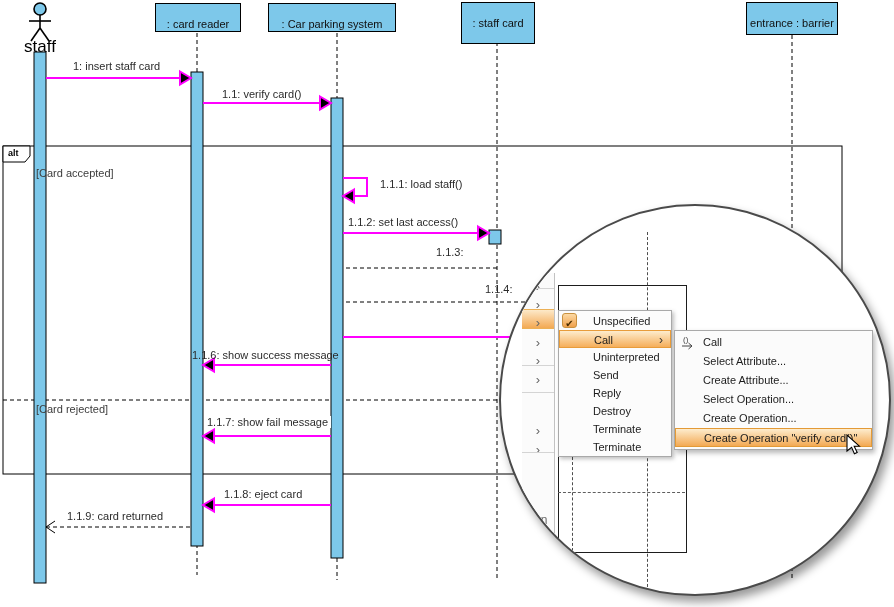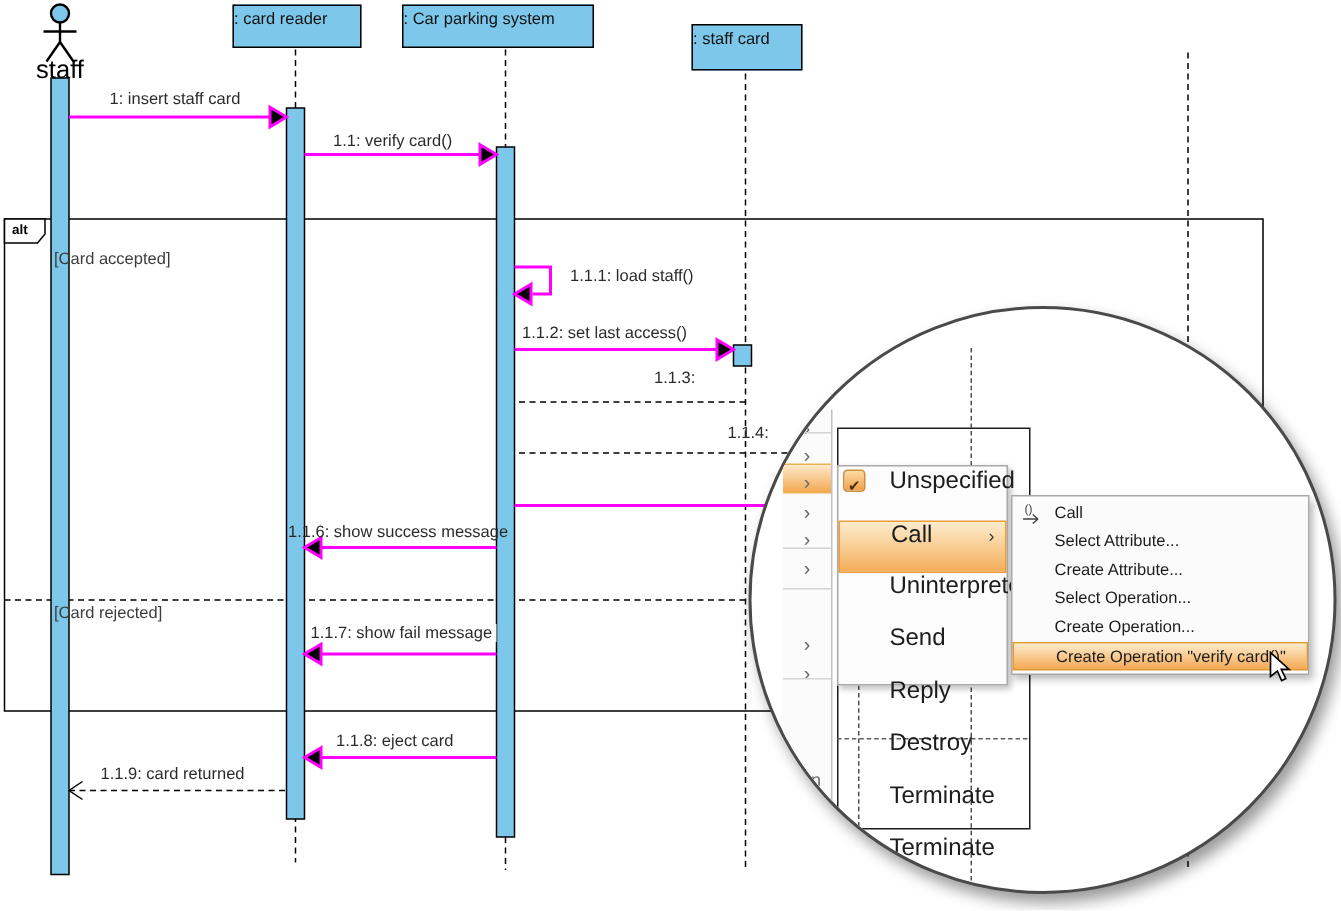--- a/index.html
+++ b/index.html
@@ -1,21 +1,21 @@
 <!DOCTYPE html>
 <html><head>
 <meta charset="utf-8">
 <style>
   html,body{margin:0;padding:0;background:#fff;}
   #stage{position:relative;width:894px;height:607px;background:#fff;overflow:hidden;
          font-family:"Liberation Sans",sans-serif;color:#222;}
   .abs{position:absolute;}
   
   .headbox{position:absolute;background:#7dc8ea;border:1px solid #000;
-           font-size:11px;color:#101010;text-align:left;padding-top:3px;box-sizing:border-box;line-height:13px;}
+           font-size:11px;color:#101010;text-align:center;padding-top:14px;box-sizing:border-box;line-height:13px;}
   
   .msglabel{position:absolute;font-size:11px;color:#2b2b2b;white-space:nowrap;}
   .bgwhite{background:#fff;padding:0 3px;}
   .guard{position:absolute;font-size:11px;color:#3c3c3c;white-space:nowrap;}
   .altlabel{position:absolute;font-size:9px;font-weight:bold;color:#000;}
   .actorname{position:absolute;font-size:17px;color:#000;text-align:center;}
   
   #circle{position:absolute;left:499px;top:204px;width:392px;height:392px;border-radius:50%;
           background:#fff;border:2px solid #4a4a4a;overflow:hidden;
           box-shadow:4px 6px 10px rgba(0,0,0,0.40);box-sizing:border-box;}
@@ -27,21 +27,21 @@
   #strip{position:absolute;background:#fbfbfb;border-right:1px solid #c2c2c2;box-sizing:border-box;}
   .chev{position:absolute;left:0;width:100%;height:16px;text-align:center;}
   .chev::before{content:"›";font-size:13px;color:#666;line-height:14px;}
   .strip-sep{position:absolute;left:0;width:100%;height:0;border-top:1px solid #d4d4d4;}
   .strip-hl{position:absolute;left:0;width:100%;height:20px;
             background:linear-gradient(#fde9c9,#f3a953);border-top:1px solid #ecb055;border-bottom:1px solid #ecb055;box-sizing:border-box;}
   .cliptext{position:absolute;font-size:12px;color:#6a6a6a;}
   
   .menu{position:absolute;background:#fcfcfc;border:1px solid #a9a9a9;
         box-shadow:2px 2px 4px rgba(0,0,0,0.25);box-sizing:border-box;padding-top:1px;}
-  .mrow{position:relative;height:35px;line-height:18px;font-size:16px;color:#1c1c1c;padding-left:34px;box-sizing:border-box;}
+  .mrow{position:relative;height:18px;line-height:18px;font-size:11px;color:#1c1c1c;padding-left:34px;box-sizing:border-box;}
   .mrow.hl{background:linear-gradient(#fdeccd,#f5ae5a);border:1px solid #e89c3a;}
   .mrow.hl::after{content:"›";position:absolute;right:7px;top:0;color:#333;font-size:12px;}
   .checkicon{position:absolute;left:3px;top:1px;width:15px;height:15px;border:1px solid #c9913f;border-radius:3px;
              background:linear-gradient(#fcd9a4,#f0a14c);box-sizing:border-box;text-align:center;}
   .checkicon::before{content:"✔";font-size:10px;line-height:13px;color:#4a2d00;}
   .smenu{position:absolute;background:#fbfbfb;border:1px solid #a9a9a9;
          box-shadow:2px 3px 5px rgba(0,0,0,0.28);box-sizing:border-box;padding-top:2px;}
   .srow{position:relative;height:19px;line-height:19px;font-size:11px;color:#1c1c1c;padding-left:28px;box-sizing:border-box;white-space:nowrap;}
   .srow.hl2{background:linear-gradient(#fdeccd,#f3a953);border:1px solid #e39a36;}
   .sicon{position:absolute;left:5px;top:2px;}
@@ -110,21 +110,22 @@
       <line x1="331" y1="505" x2="213" y2="505" stroke="#ff00ff" stroke-width="2"></line>
       <polygon points="214,498.5 203,505 214,511.5" fill="#000" stroke="#ff00ff" stroke-width="2"></polygon>
 
       <line x1="46" y1="527" x2="191" y2="527" stroke="#000" stroke-width="1" stroke-dasharray="4,3"></line>
       <polyline points="55,521 46,527 55,533" fill="none" stroke="#000" stroke-width="1"></polyline>
     </g>
   </svg>
 
   <div class="headbox" style="left:155px;top:3px;width:86px;height:29px"><span>: card reader</span></div>
   <div class="headbox" style="left:268px;top:3px;width:128px;height:29px"><span>: Car parking system</span></div>
-  <div class="headbox" style="left:461px;top:16px;width:74px;height:31px"><span>: staff card</span></div>
+  <div class="headbox" style="left:461px;top:2px;width:74px;height:42px"><span>: staff card</span></div>
+  <div class="headbox" style="left:746px;top:2px;width:92px;height:33px"><span>entrance : barrier</span></div>
 
   <div class="actorname" style="left:24px;top:37px;width:32px">staff</div>
 
   <div class="altlabel" style="left:8px;top:148px">alt</div>
   <div class="guard" style="left:36px;top:167px">[Card accepted]</div>
   <div class="guard" style="left:36px;top:403px">[Card rejected]</div>
 
   <div class="msglabel" style="left:73px;top:60px">1: insert staff card</div>
   <div class="msglabel" style="left:222px;top:88px">1.1: verify card()</div>
   <div class="msglabel" style="left:380px;top:178px">1.1.1: load staff()</div>

